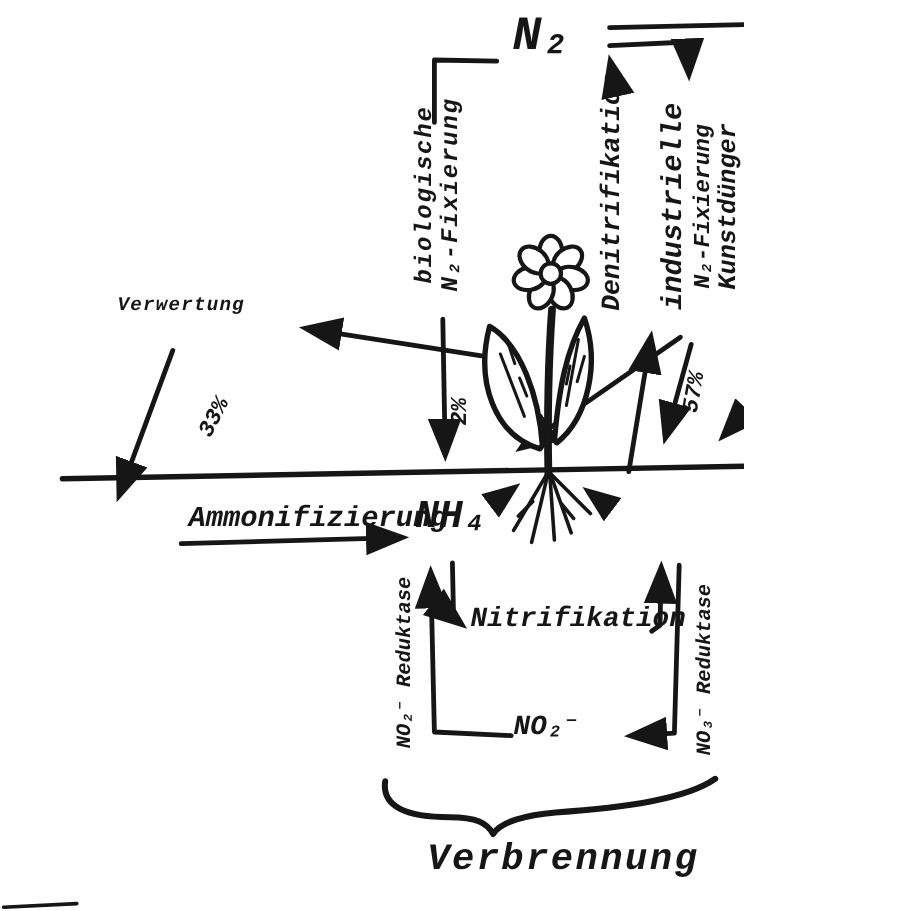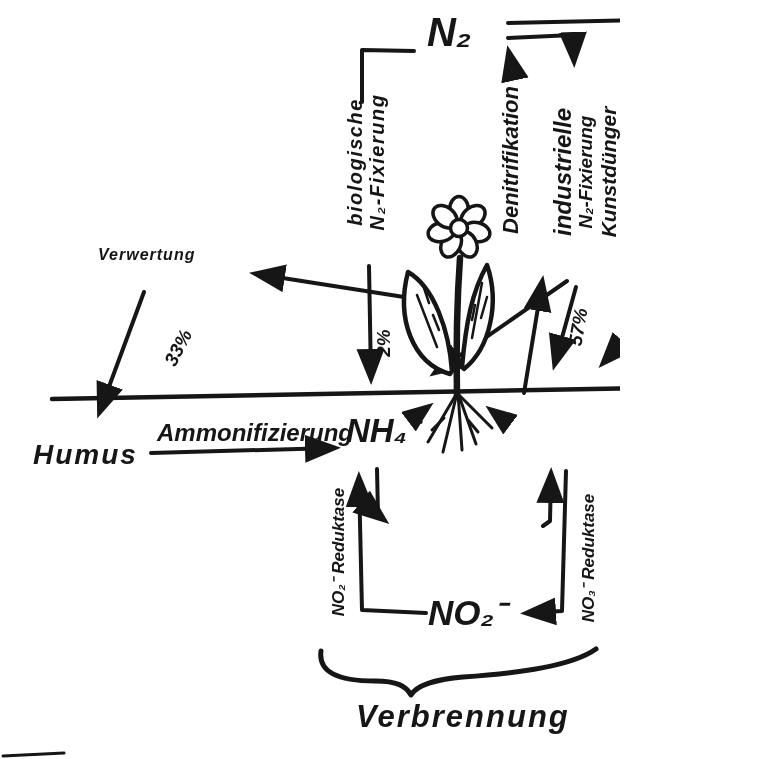--- a/index.html
+++ b/index.html
@@ -1,18 +1,18 @@
 <!DOCTYPE html>
 <html><head>
 <meta charset="utf-8">
 <style>
   html,body{margin:0;padding:0;background:#fff;}
   .canvas{
     position:relative;width:620px;height:759px;background:#ffffff;
-    font-family:Liberation Sans, sans-serif;color:#161616;overflow:hidden;
+    font-family:Liberation Mono, monospace;color:#161616;overflow:hidden;
   }
   svg.ink{position:absolute;left:0;top:0;}
   .lbl{
     position:absolute;font-weight:700;font-style:italic;white-space:nowrap;
     color:#161616;line-height:1.1;
   }
   .rot{transform-origin:50% 50%;}
   .rot .ln{display:block;text-align:center;white-space:nowrap;}
   sub.small{font-size:68%;}
 </style>
@@ -115,24 +115,24 @@
     <span class="ln" style="font-size:21px;">Verbrennung</span>
     <span class="ln" style="font-size:22px;"><span>NO</span><sub class="small">x</sub></span>
   </div>
 
   <div class="lbl rot" style="left:384px;top:343px;font-size:19px;transform:translate(-50%,-50%) rotate(-90deg);">2%</div>
   <div class="lbl rot" style="left:579px;top:327px;font-size:19px;transform:translate(-50%,-50%) rotate(-80deg);">57%</div>
   <div class="lbl rot" style="left:651px;top:341px;font-size:19px;transform:translate(-50%,-50%) rotate(-55deg);">8%</div>
   <div class="lbl rot" style="left:179px;top:348px;font-size:19px;transform:translate(-50%,-50%) rotate(-63deg);">33%</div>
 
   <div class="lbl" style="left:98px;top:246px;font-size:16px;letter-spacing:1px;">Verwertung</div>
-  <div class="lbl" style="left:33px;top:440px;font-size:28px;letter-spacing:2px;">Humus</div>
   <div class="lbl" style="left:157px;top:420px;font-size:24px;">Ammonifizierung</div>
 
   <div class="lbl" style="left:346px;top:413px;font-size:33px;">NH₄⁺</div>
-  <div class="lbl" style="left:428px;top:594px;font-size:35px;">NO₂⁻</div>
+  <div class="lbl" style="left:428px;top:594px;font-size:23px;">NO₂⁻</div>
+  <div class="lbl" style="left:392px;top:504px;font-size:23px;">Nitrifikation</div>
 
   <div class="lbl rot" style="left:339px;top:552px;width:190px;font-size:17px;transform:translate(-50%,-50%) rotate(-90deg);text-align:center;">NO₂⁻ Reduktase</div>
   <div class="lbl rot" style="left:589px;top:558px;width:180px;font-size:17px;transform:translate(-50%,-50%) rotate(-90deg);text-align:center;">NO₃⁻ Reduktase</div>
 
   <div class="lbl" style="left:356px;top:700px;font-size:31px;letter-spacing:2px;">Verbrennung</div>
 
 </div>
 
 </body></html>

